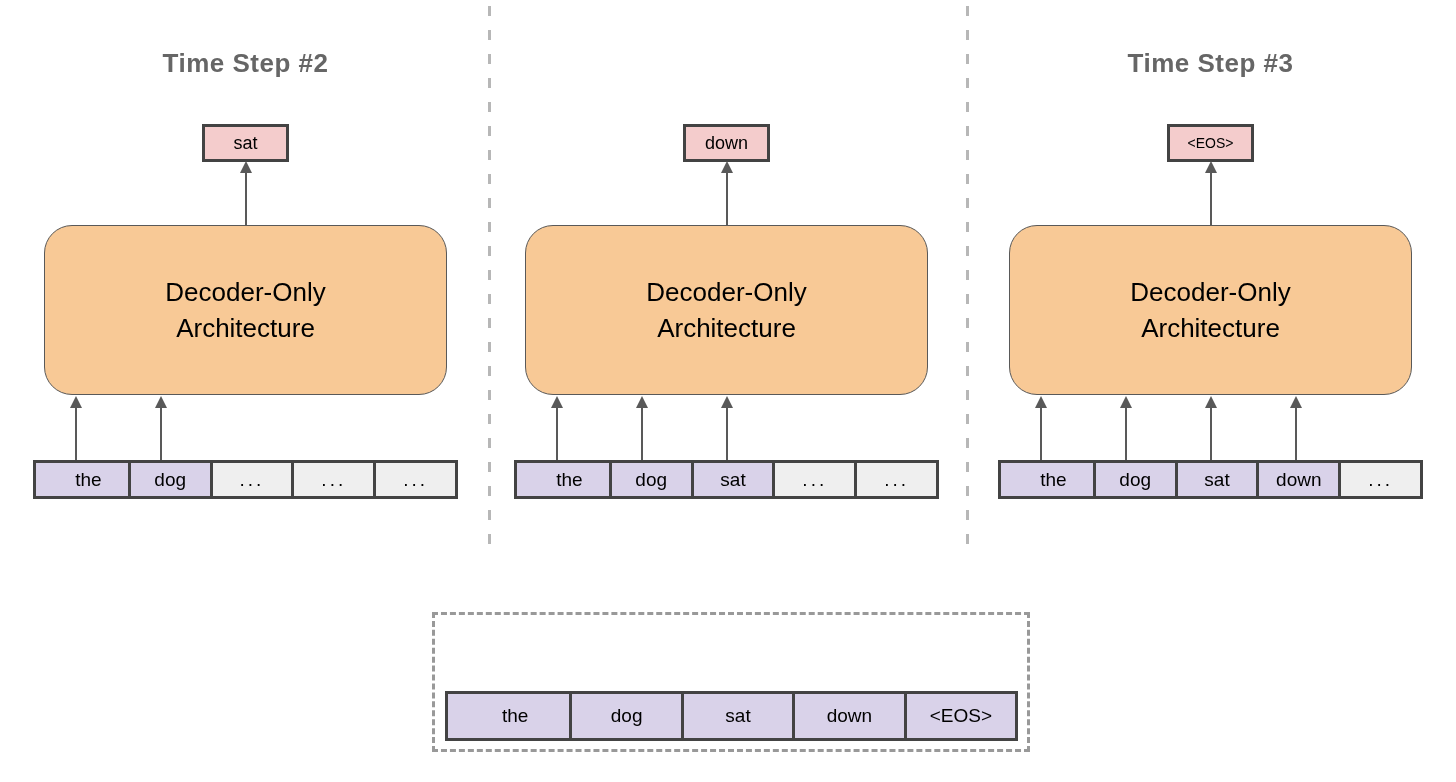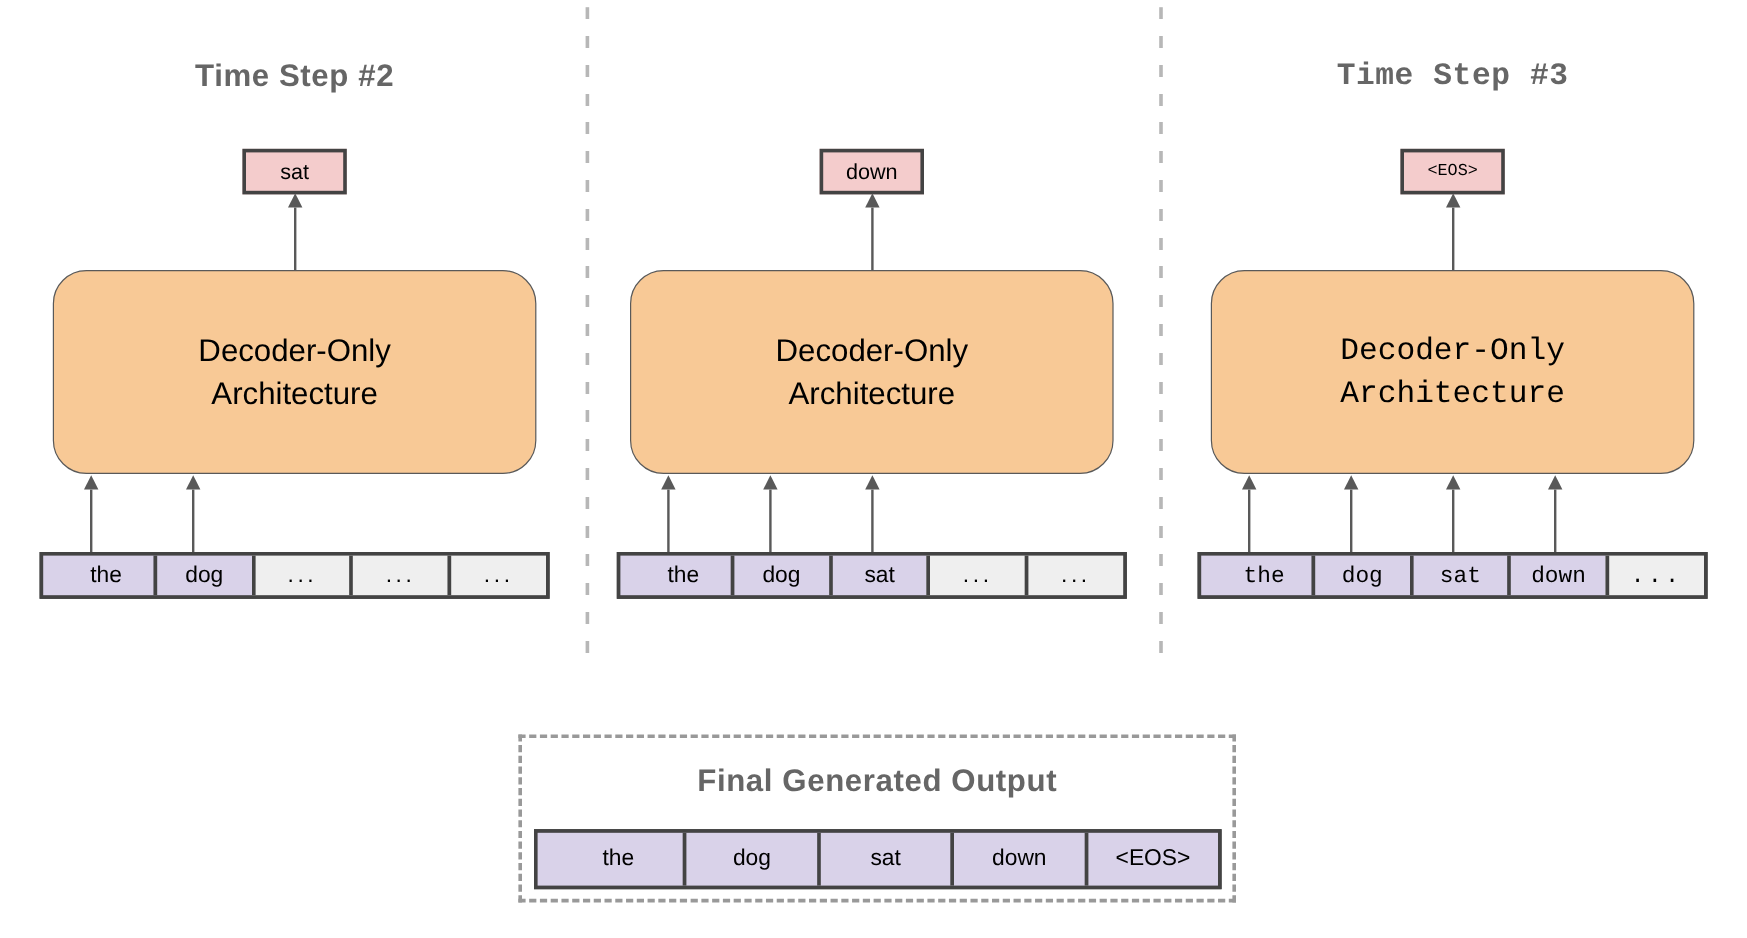--- a/index.html
+++ b/index.html
@@ -18,21 +18,21 @@
   body {
     position: relative;
     overflow: hidden;
     font-family: "Liberation Sans", "DejaVu Sans", sans-serif;
     color: #000;
   }
 
   .panel { position: absolute; top: 0; width: 425px; height: 560px; }
   .panel-1 { left: 33px; }
   .panel-2 { left: 514px; }
-  .panel-3 { left: 998px; font-family: Liberation Mono, monospace; }
+  .panel-3 { left: 998px; }
 
   .panel-title {
     position: absolute; top: 48px; left: 0; right: 0;
     text-align: center;
     font-size: 26px; font-weight: bold; color: var(--heading-text);
     letter-spacing: 0.5px;
   }
 
   .output-token {
     position: absolute; top: 124px; left: 0; right: 0;
@@ -207,21 +207,20 @@
   <div class="token-row">
     <div class="cell" data-type="token">the</div>
     <div class="cell" data-type="token">dog</div>
     <div class="cell" data-type="token">sat</div>
     <div class="cell" data-type="token">down</div>
     <div class="cell" data-type="ellipsis">...</div>
   </div>
 </div>
 
 <div class="final-box">
-  <div class="final-title">Final Generated Output</div>
   <div class="final-row">
     <div class="cell">the</div>
     <div class="cell">dog</div>
     <div class="cell">sat</div>
     <div class="cell">down</div>
     <div class="cell">&lt;EOS&gt;</div>
   </div>
 </div>
 
 </body></html>

